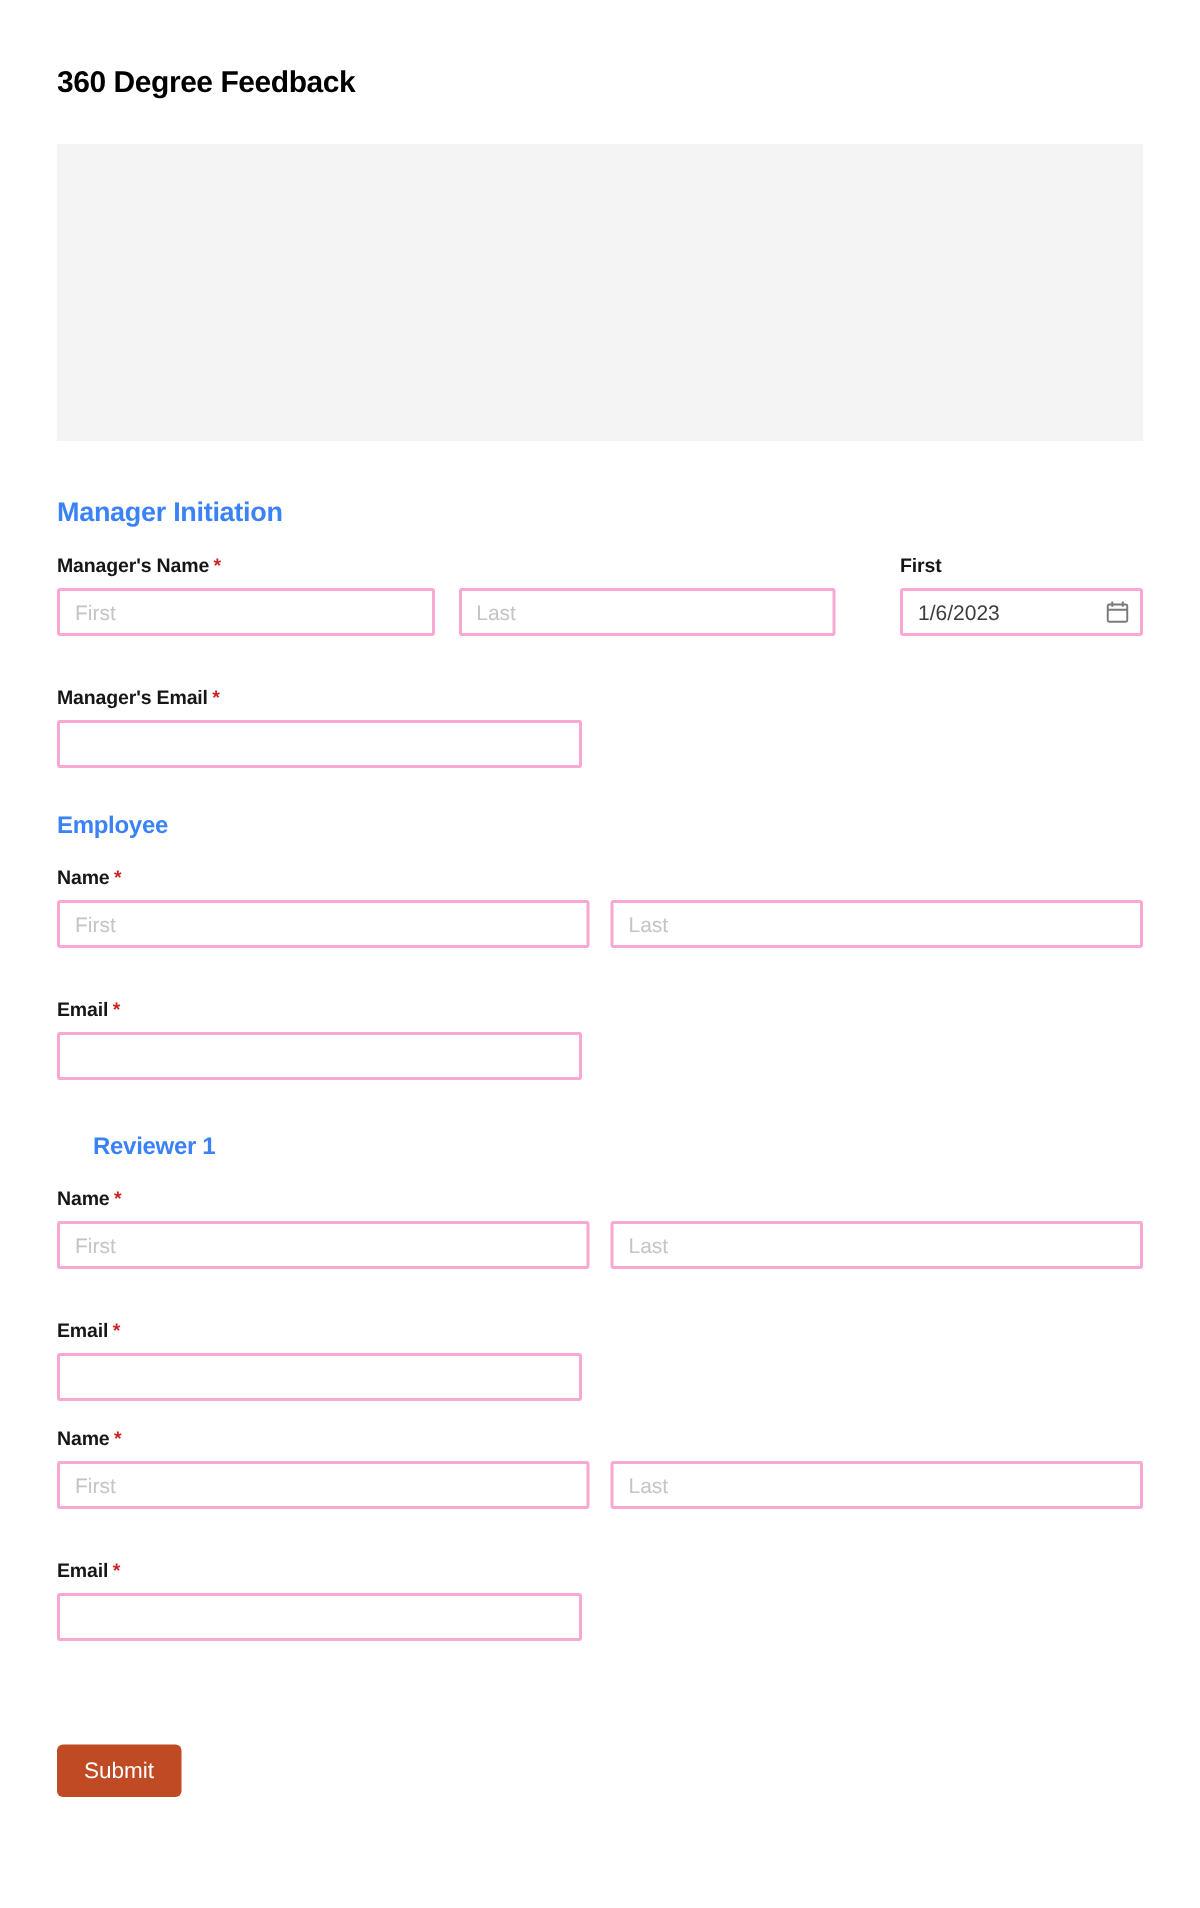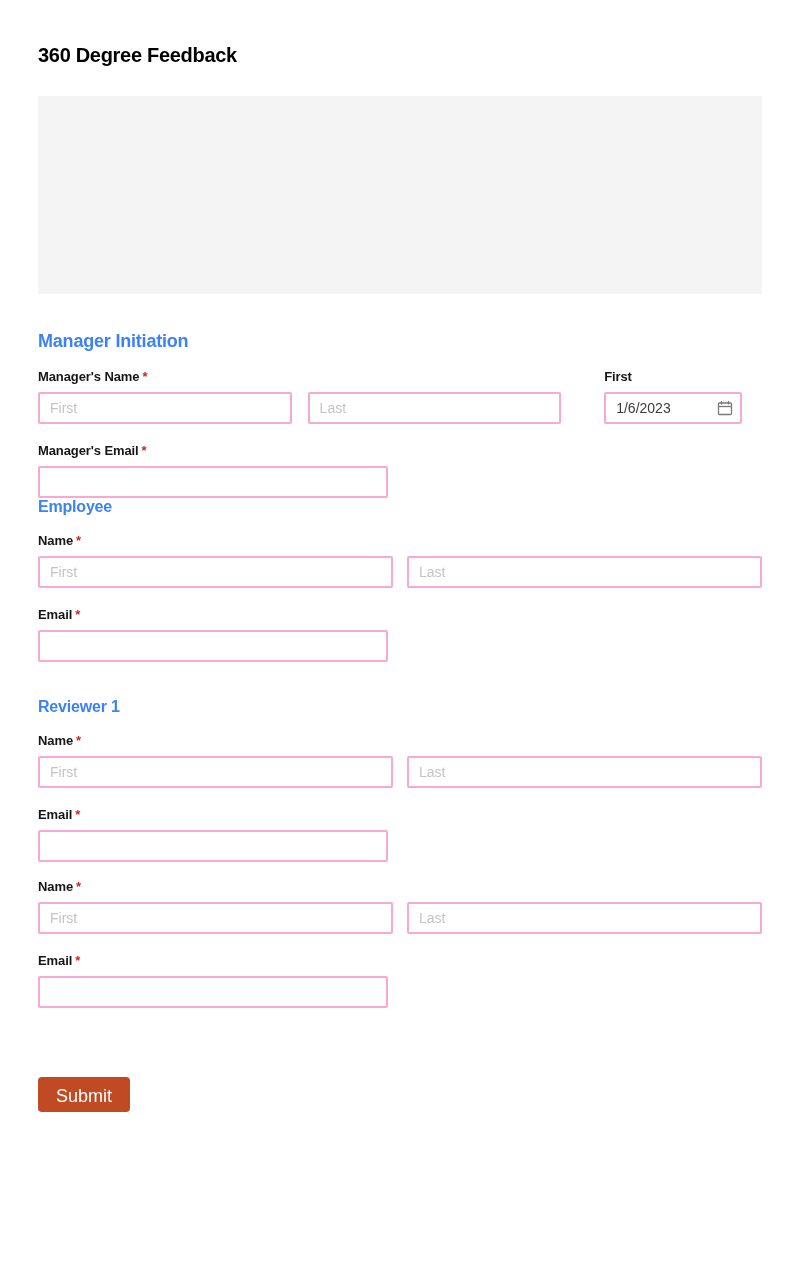--- a/index.html
+++ b/index.html
@@ -26,34 +26,34 @@
     background: #f4f4f4;
   }
 
   .section-heading {
     font-weight: bold;
     letter-spacing: -0.2px;
     color: #3b82f6;
   }
   .section-heading.lg { margin-top: 37px; font-size: 18px; }
   .section-heading.md { font-size: 16px; }
-  .mt-sect-first { }
-  .mt-sect { margin-top: 36px; }
+  .mt-sect-first { margin-top: 30px; }
+  .mt-sect { margin-top: 36px; margin-left: 24px; }
 
   .label-line {
     font-size: 13px;
     font-weight: bold;
     letter-spacing: -0.1px;
     color: #161616;
     margin-bottom: 8px;
   }
   .required { color: #cf2222; margin-left: 3px; font-weight: bold; }
 
   .field-group { margin-top: 17px; }
-  .email-group { margin-top: 19px; }
+  .email-group { margin-top: 33px; }
 
   .manager-row { display: flex; gap: 43px; }
   .name-block { width: 537px; }
   .date-block { width: 162px; }
   .name-inputs { display: flex; gap: 16px; }
   .name-inputs .inp { flex: 1; }
 
   .person-name-inputs { display: flex; gap: 14px; }
   .person-name-inputs .inp { flex: 1; }
 
@@ -66,42 +66,42 @@
     font-size: 14px;
     color: #3c3c3c;
     padding: 0 10px;
     outline: none;
     width: 100%;
   }
   .inp::placeholder { color: #c4c4c4; opacity: 1; }
 
   .email-inp { width: 350px; display: block; }
 
-  .date-wrap { position: relative; width: 138px; }
+  .date-wrap { position: relative; width: 162px; }
   .date-wrap .inp { padding-right: 32px; }
   .cal-icon {
     position: absolute;
     right: 9px;
     top: 50%;
     transform: translateY(-50%);
     width: 16px;
     height: 16px;
     cursor: pointer;
   }
 
   .submit-btn {
     margin-top: 69px;
     margin-bottom: 37px;
     display: inline-block;
     background: #bf4a23;
     color: #ffffff;
     border: none;
     border-radius: 4px;
     font-family: "Liberation Sans", sans-serif;
-    font-size: 18px;
+    font-size: 15px;
     padding: 9px 18px;
     min-width: 79px;
     height: 35px;
     cursor: pointer;
   }
 </style>
 </head>
 <body>
 
 <div class="container">

